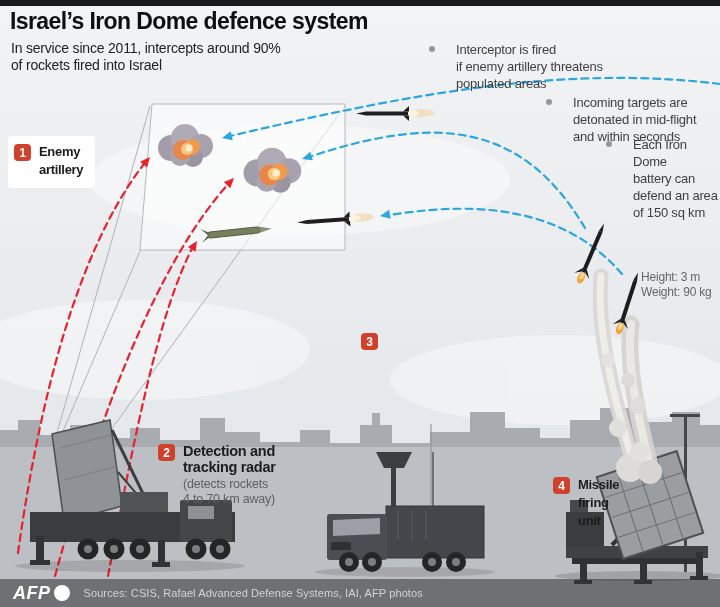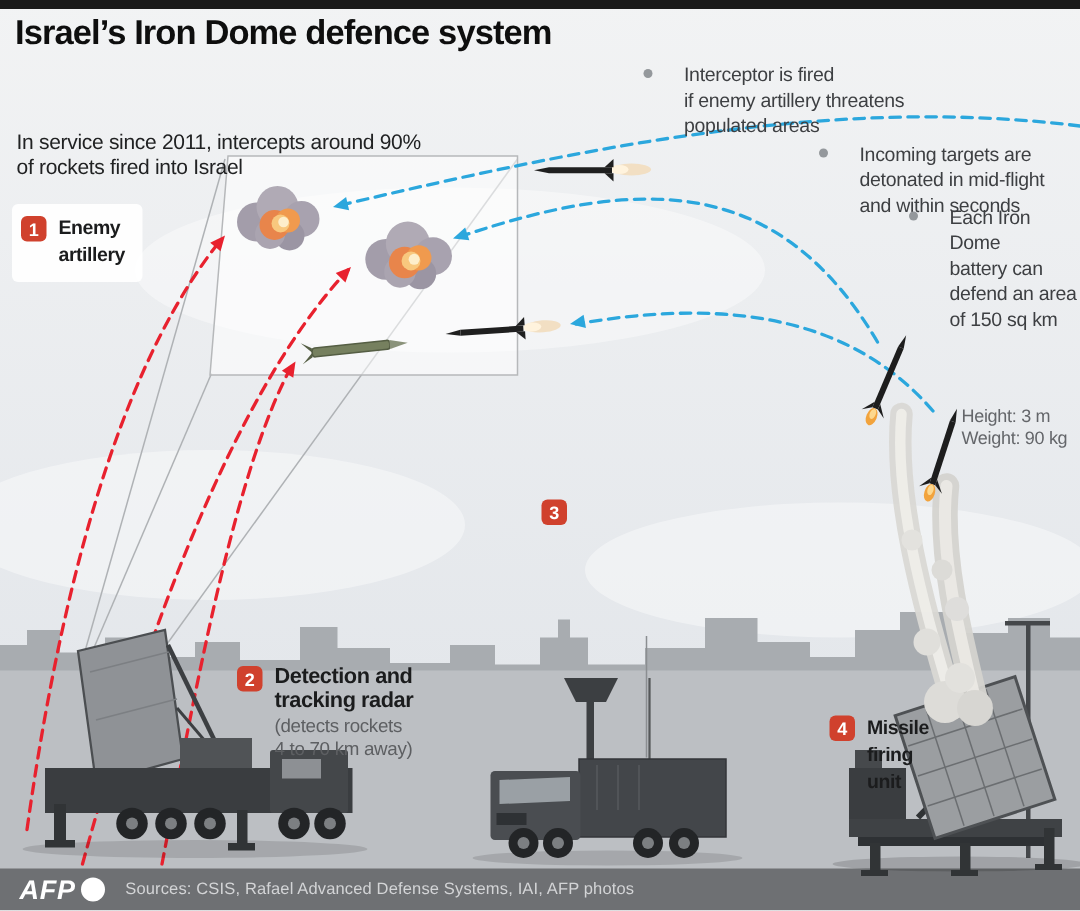--- a/index.html
+++ b/index.html
@@ -6,21 +6,21 @@
   #stage{
     position:relative;width:720px;height:607px;overflow:hidden;
     font-family:"Liberation Sans","DejaVu Sans",sans-serif;
     background:linear-gradient(#f2f3f4,#e1e5e9);
   }
   #stage svg{position:absolute;left:0;top:0;}
   .abs{position:absolute;}
   .preline{white-space:pre-line;}
   #top-bar{left:0;top:0;width:720px;height:6px;background:#1a1a1a;}
   #title{left:10px;top:8px;font-size:23px;font-weight:bold;letter-spacing:-0.6px;color:#0e0e0e;text-align:right;}
-  #subtitle{left:11px;top:40px;font-size:14px;line-height:17px;color:#212223;letter-spacing:-0.2px;margin-top:46px;}
+  #subtitle{left:11px;top:40px;font-size:14px;line-height:17px;color:#212223;letter-spacing:-0.2px;}
   .bullet{display:flex;gap:21px;align-items:flex-start;}
   .dot{flex:none;width:6px;height:6px;border-radius:50%;background:#94989c;margin-top:5px;}
   .b-text{font-size:13px;line-height:17px;color:#3d3f42;letter-spacing:-0.2px;}
   #bullet-1{left:429px;top:41px;width:185px;}
   #bullet-2{left:546px;top:94px;width:172px;}
   #bullet-3{left:606px;top:136px;width:114px;}
   .callout{display:flex;gap:8px;align-items:flex-start;}
   .badge{
     flex:none;width:17px;height:17px;border-radius:4px;background:#d0412d;
     color:#fff;font-size:12px;font-weight:bold;display:flex;align-items:center;justify-content:center;

